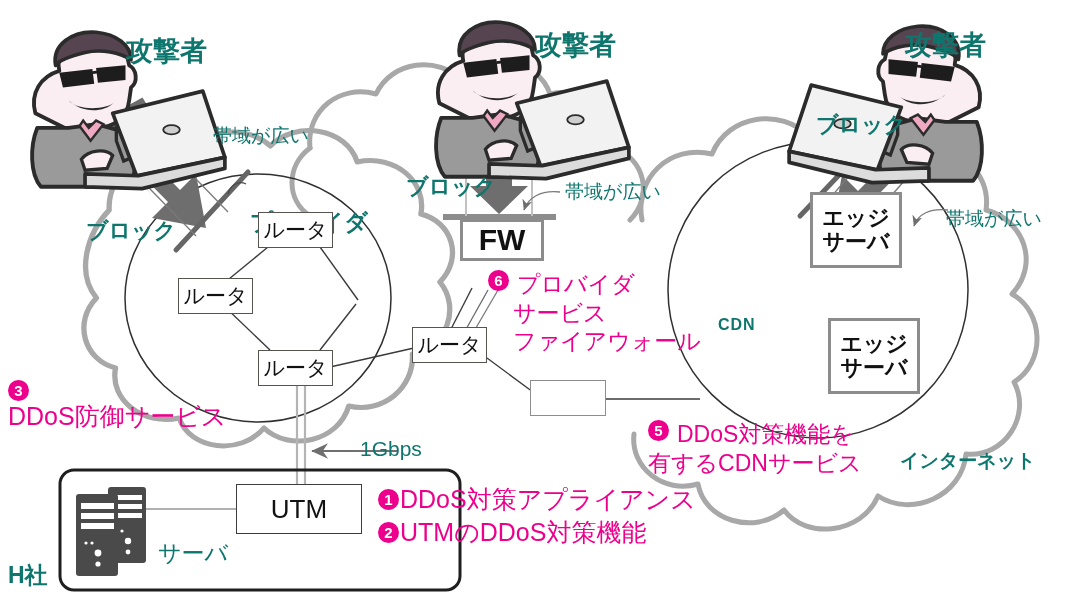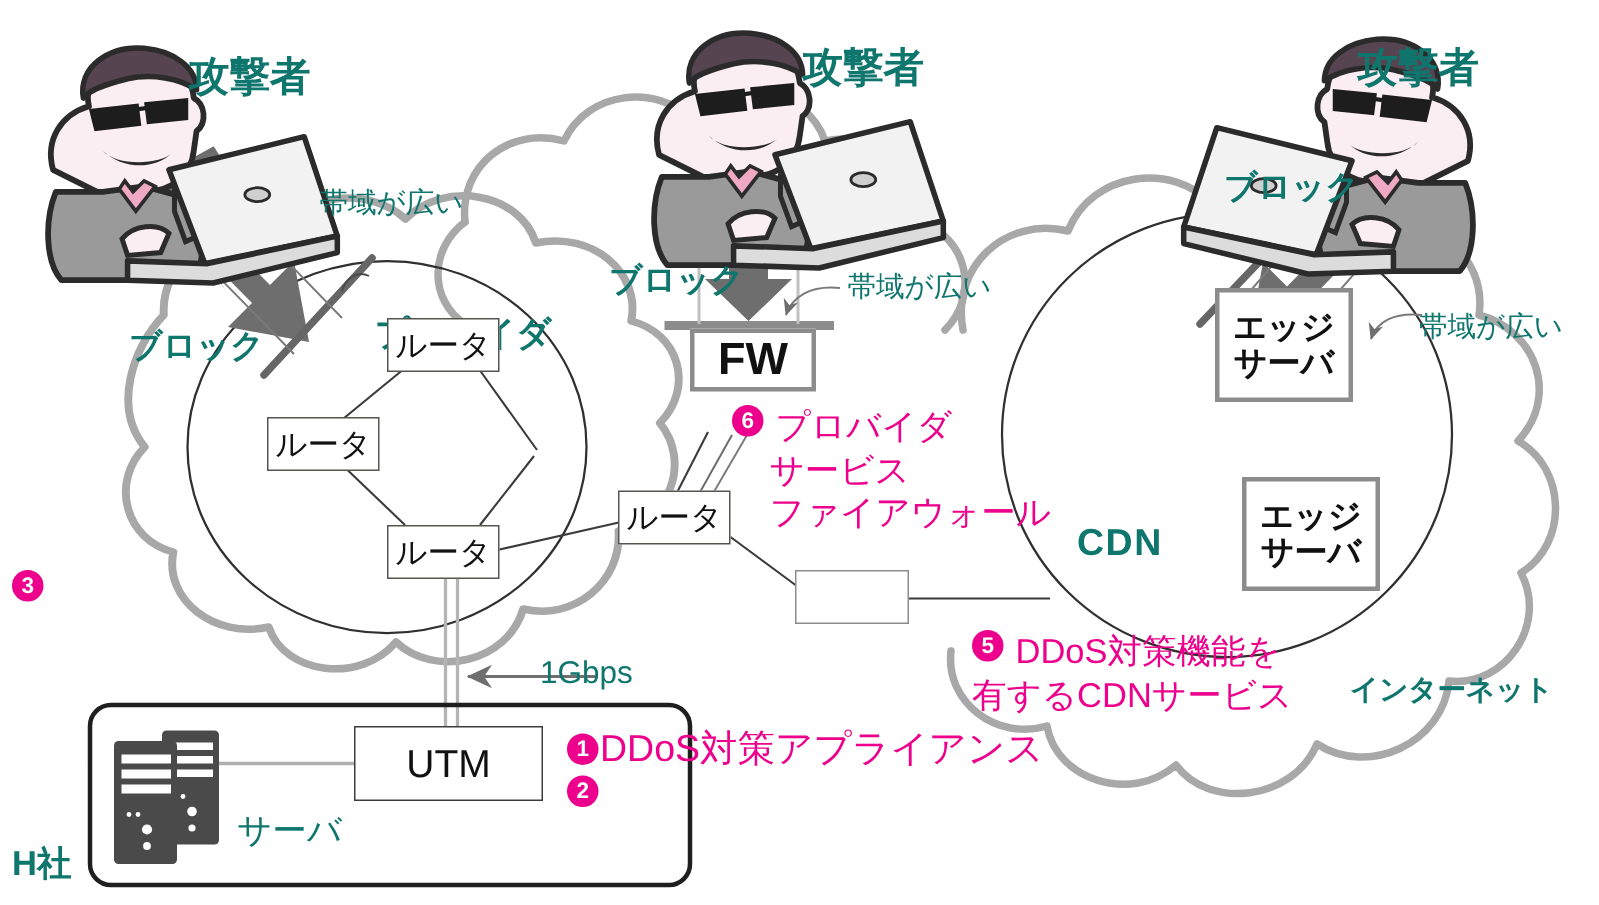--- a/index.html
+++ b/index.html
@@ -305,21 +305,21 @@
   <div class="lbl" style="left:213px;top:125px;font-size:19px;">帯域が広い</div>
   <div class="lbl" style="left:565px;top:181px;font-size:19px;">帯域が広い</div>
   <div class="lbl" style="left:946px;top:208px;font-size:19px;">帯域が広い</div>
 
   <div class="lbl lbl-bold" style="left:86px;top:218px;font-size:22px;">ブロック</div>
   <div class="lbl lbl-bold" style="left:406px;top:174px;font-size:22px;">ブロック</div>
   <div class="lbl lbl-bold" style="left:816px;top:112px;font-size:22px;">ブロック</div>
 
   <div class="lbl lbl-bold" style="left:250px;top:168px;font-size:23px;margin-top:41px;">プロバイダ</div>
 
-  <div class="lbl lbl-bold" style="left:718px;top:348px;font-size:25px;letter-spacing:1px;">CDN</div>
+  <div class="lbl lbl-bold" style="left:718px;top:316px;font-size:16px;letter-spacing:1px;">CDN</div>
 
   <div class="lbl lbl-bold" style="left:900px;top:436px;font-size:19px;margin-top:14px;">インターネット</div>
 
   <div class="lbl lbl-bold" style="left:8px;top:562px;font-size:23px;">H社</div>
 
   <div class="lbl" style="left:158px;top:540px;font-size:23px;">サーバ</div>
 
   <div class="lbl" style="left:360px;top:437px;font-size:21px;">1Gbps</div>
 
   <div class="boxlbl router-box" style="left:258px;top:212px;width:75px;height:36px;">ルータ</div>
@@ -339,20 +339,21 @@
   </div>
   <div class="boxlbl edge-box" style="left:828px;top:318px;width:92px;height:76px;">
     <span>エッジ</span>
     <span>サーバ</span>
   </div>
 
   <div class="pinkblock" style="left:8px;top:380px;font-size:25px;">
     <div style="display:flex;align-items:flex-start;">
       <span class="num">3</span>
     </div>
+    <div style="margin-left:0px;">DDoS防御サービス</div>
   </div>
 
   <div class="pinkblock" style="left:488px;top:270px;font-size:23px;">
     <div style="display:flex;align-items:flex-start;">
       <span class="num">6</span>
       <span style="margin-left:4px;">プロバイダ</span>
     </div>
     <div style="margin-left:25px;">サービス</div>
     <div style="margin-left:25px;">ファイアウォール</div>
   </div>
@@ -365,16 +366,17 @@
     <div style="">有するCDNサービス</div>
   </div>
 
   <div class="pinkblock" style="left:378px;top:484px;font-size:25px;">
     <div style="display:flex;align-items:center;">
       <span class="num num-tight">1</span>
       <span>DDoS対策アプライアンス</span>
     </div>
     <div style="display:flex;align-items:center;margin-top:2px;">
       <span class="num num-tight">2</span>
+      <span>UTMのDDoS対策機能</span>
     </div>
   </div>
 
 </div>
 
 </body></html>

